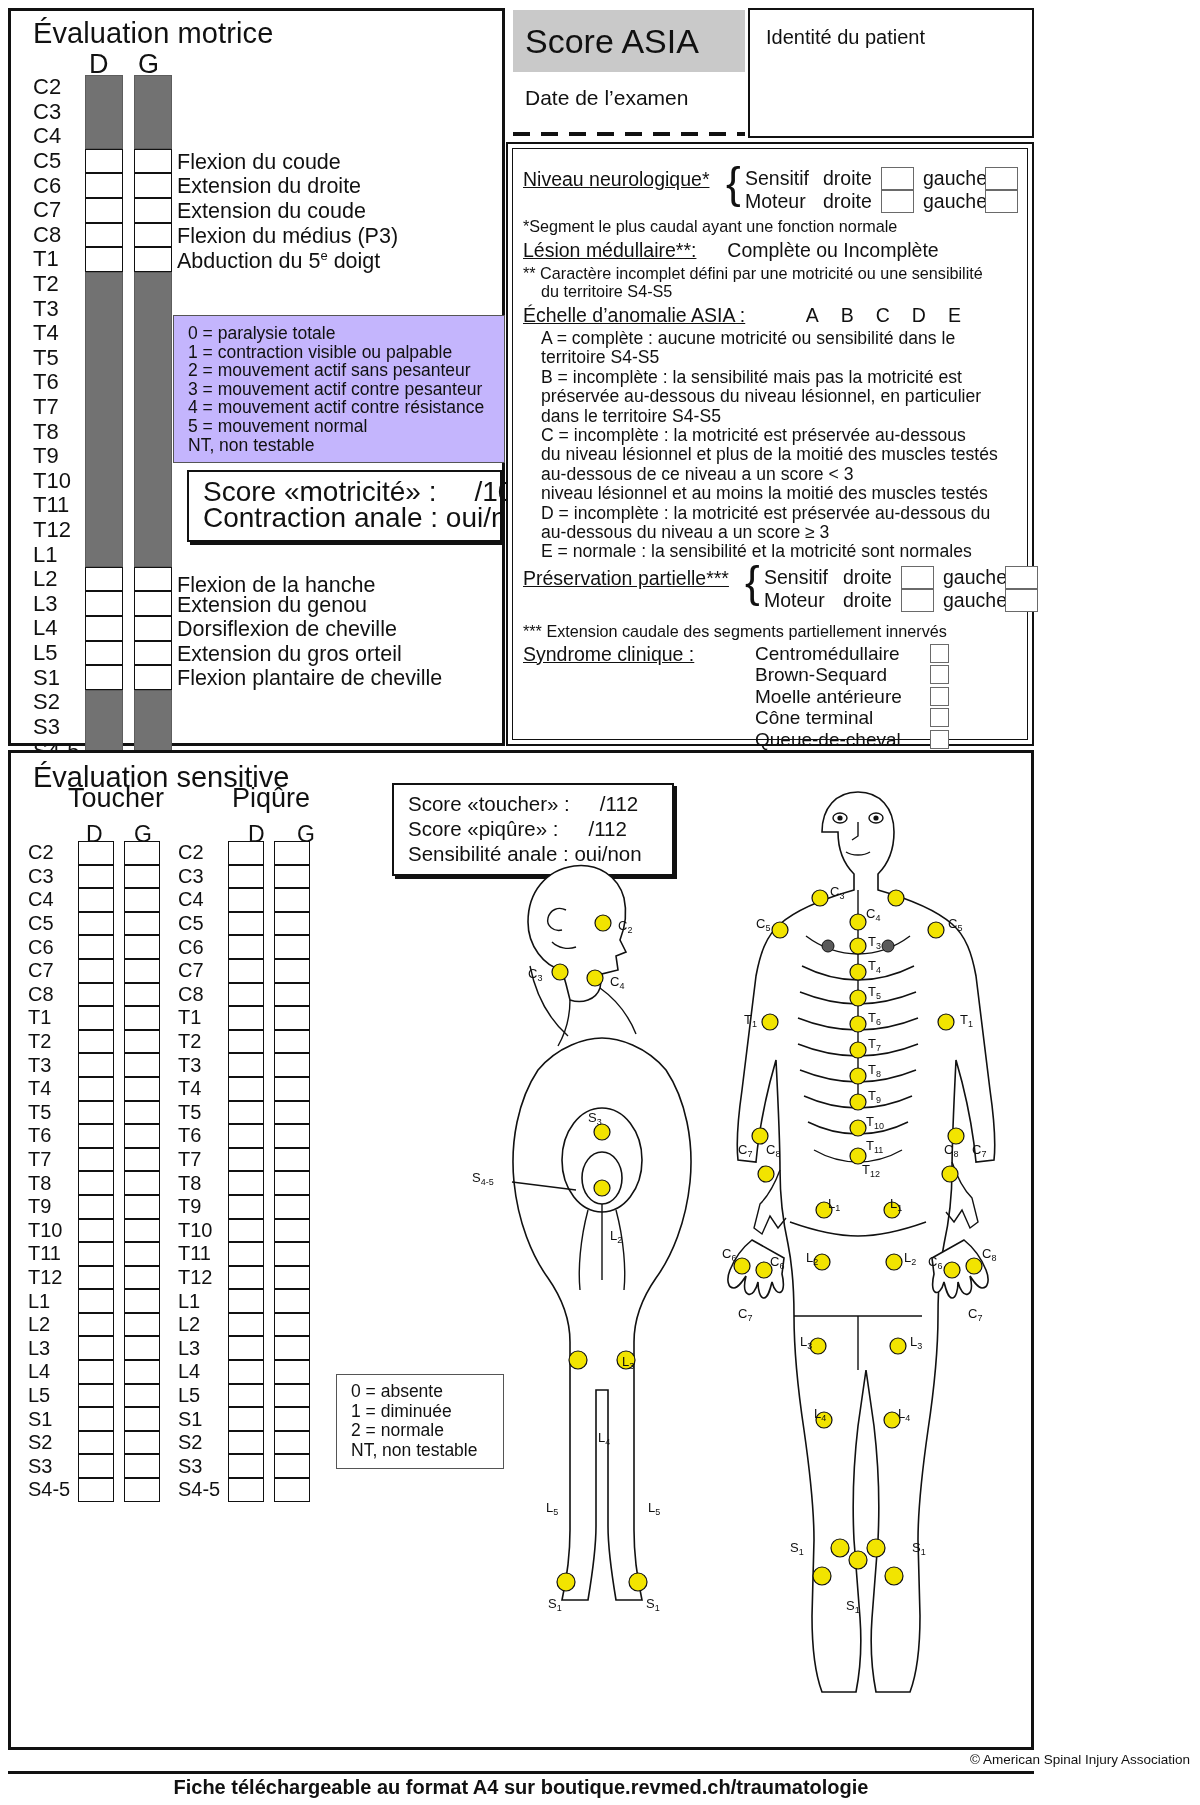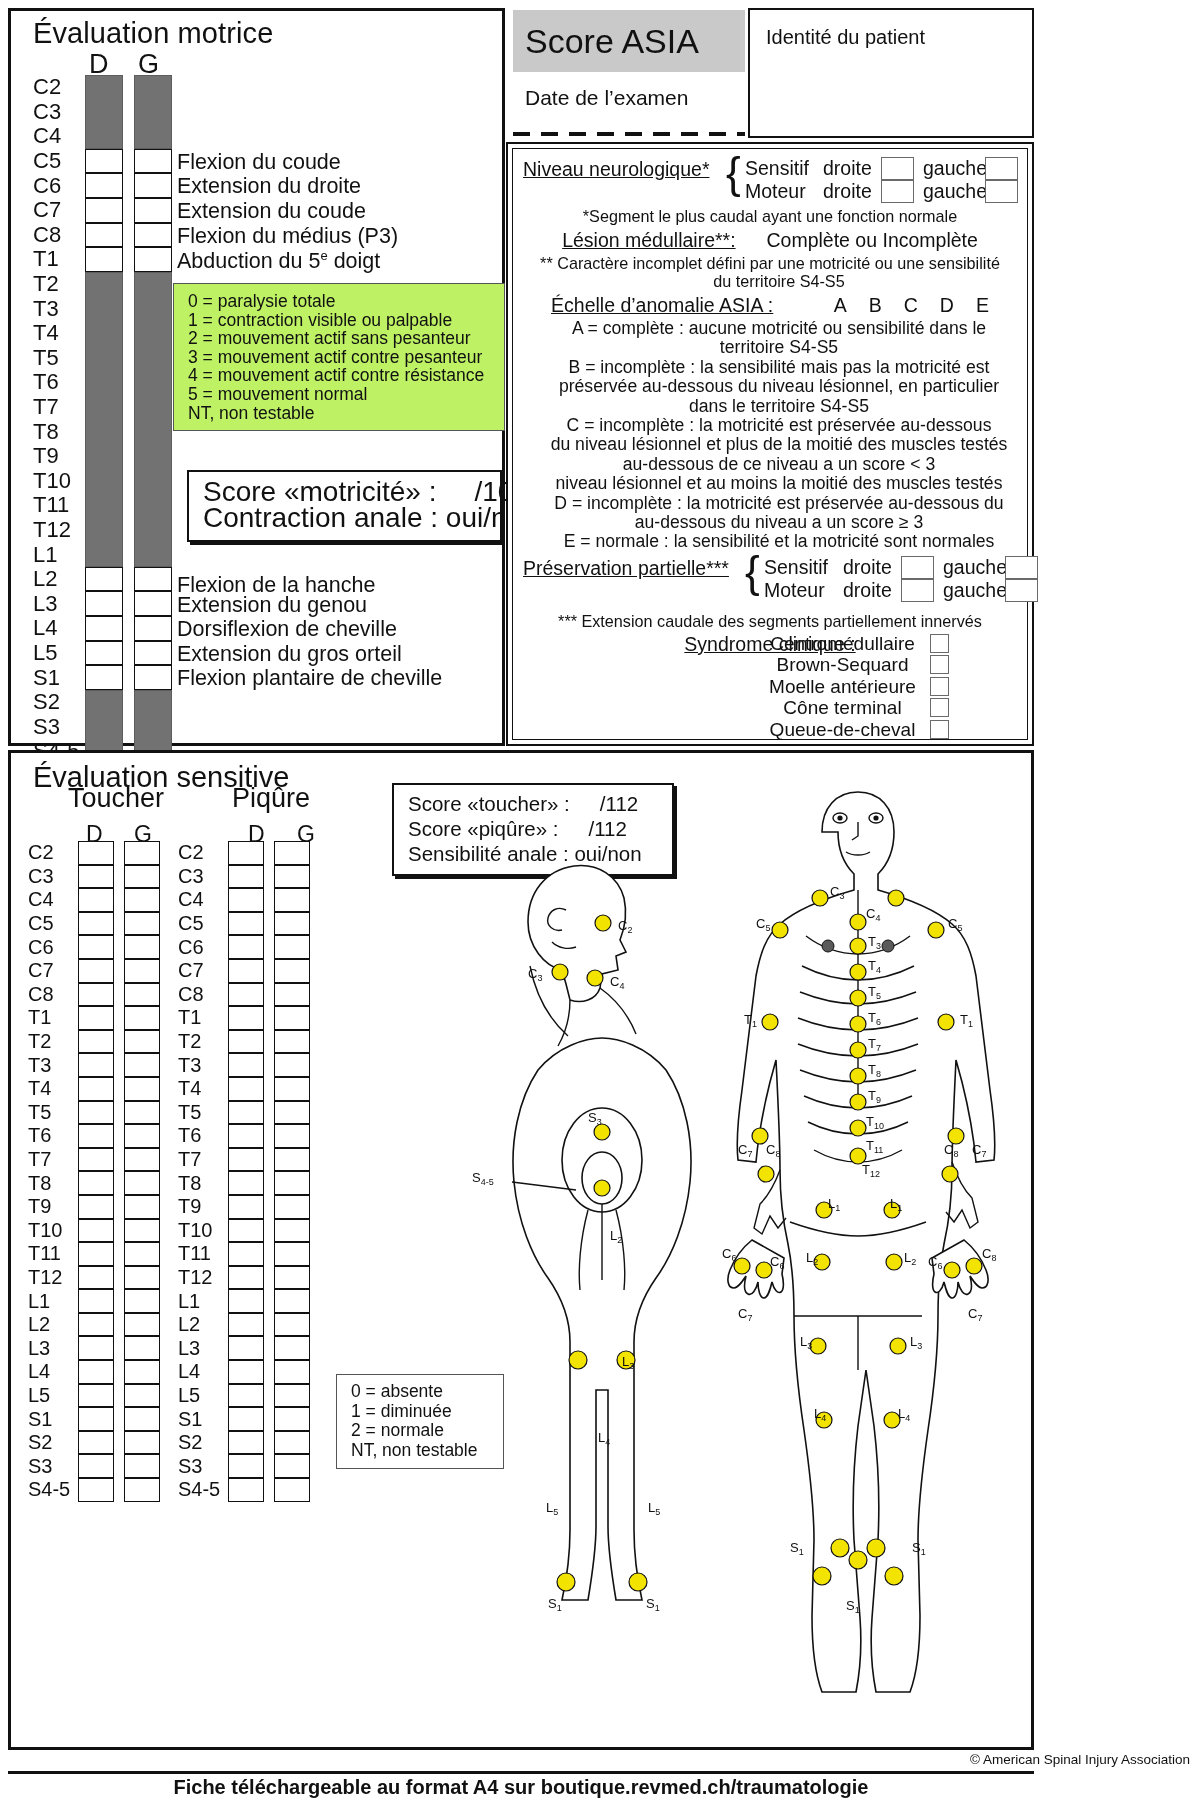--- a/index.html
+++ b/index.html
@@ -26,21 +26,21 @@
   .levels { position: absolute; left: 22px; top: 64px; }
   .lvl-row { height: 24.6px; display: flex; align-items: center; }
   .lvl-label { width: 52px; font-size: 22px; line-height: 1; }
   .cellbox { width: 38px; height: 24.6px; border: 1.6px solid #111; background: #fff; margin-right: 11px; }
   .cellbox.gray { background: #727272; border-color: #5d5d5d; }
   .cellbox.gray.mid { border-top: none; border-bottom: none; }
   .cellbox.gray.top { border-bottom: none; }
   .cellbox.gray.bot { border-top: none; }
   .musc { position: absolute; font-size: 21.5px; left: 166px; white-space: nowrap; }
 
-  .legendbox { position: absolute; border: 1.6px solid #555; background: #bef264; padding: 8px 10px 8px 14px; }
+  .legendbox { position: absolute; border: 1.6px solid #555; background: #c4b5fd; padding: 8px 10px 8px 14px; margin-top: 32px; }
   #motor-legend { left: 162px; top: 272px; width: 332px; }
   #motor-legend div { font-size: 17.5px; line-height: 18.6px; white-space: nowrap; }
 
   #motor-score { position: absolute; left: 176px; top: 459px; width: 315px;
                  border: 2px solid #111; box-shadow: 3px 3px 0 #111; background: #fff; padding: 7px 0 9px 14px; }
   #motor-score div { font-size: 28px; line-height: 26px; white-space: nowrap; text-align: right; }
   .sp { display: inline-block; width: 38px; }
 
   
   #asia-title-box { position: absolute; left: 513px; top: 10px; width: 232px; height: 62px;
@@ -50,21 +50,21 @@
   #date-box span { font-size: 21px; margin: 14px 0 0 12px; display: block; }
   #dash-line { position: absolute; left: 513px; top: 132px; width: 232px; height: 4px;
                background: repeating-linear-gradient(to right, #111 0 17px, transparent 17px 28px); }
 
   #patient-box { position: absolute; left: 748px; top: 8px; width: 286px; height: 130px;
                  border: 2.5px solid #111; background: #fff; }
   #patient-box span { font-size: 20px; display: block; margin: 16px 0 0 16px; }
 
   
   #asia-panel { left: 506px; top: 142px; width: 528px; height: 604px; border: 2.5px solid #111; }
-  #asia-inner { position: absolute; left: 4px; top: 4px; right: 4px; bottom: 4px; border: 1.6px solid #111; padding: 8px 10px; text-align: center; }
+  #asia-inner { position: absolute; left: 4px; top: 4px; right: 4px; bottom: 4px; border: 1.6px solid #111; padding: 18px 10px; }
   .u { text-decoration: underline; }
   .asia-line { font-size: 19.5px; line-height: 21px; white-space: nowrap; }
   .small { font-size: 16.2px; line-height: 18px; }
   .ind { margin-left: 18px; }
 
   .lvl-group { position: relative; height: 46px; }
   .brace { position: absolute; font-size: 44px; line-height: 40px; font-weight: 200; top: -4px; }
   .sm-box { display: inline-block; width: 33px; height: 23px; border: 1.5px solid #6a6a6a; background: #fff; vertical-align: -5px; }
   .chk { display: inline-block; width: 19px; height: 19px; border: 1.5px solid #6a6a6a; background: #fff; vertical-align: -3px; }
   .synd-row { font-size: 19px; line-height: 21.5px; }

